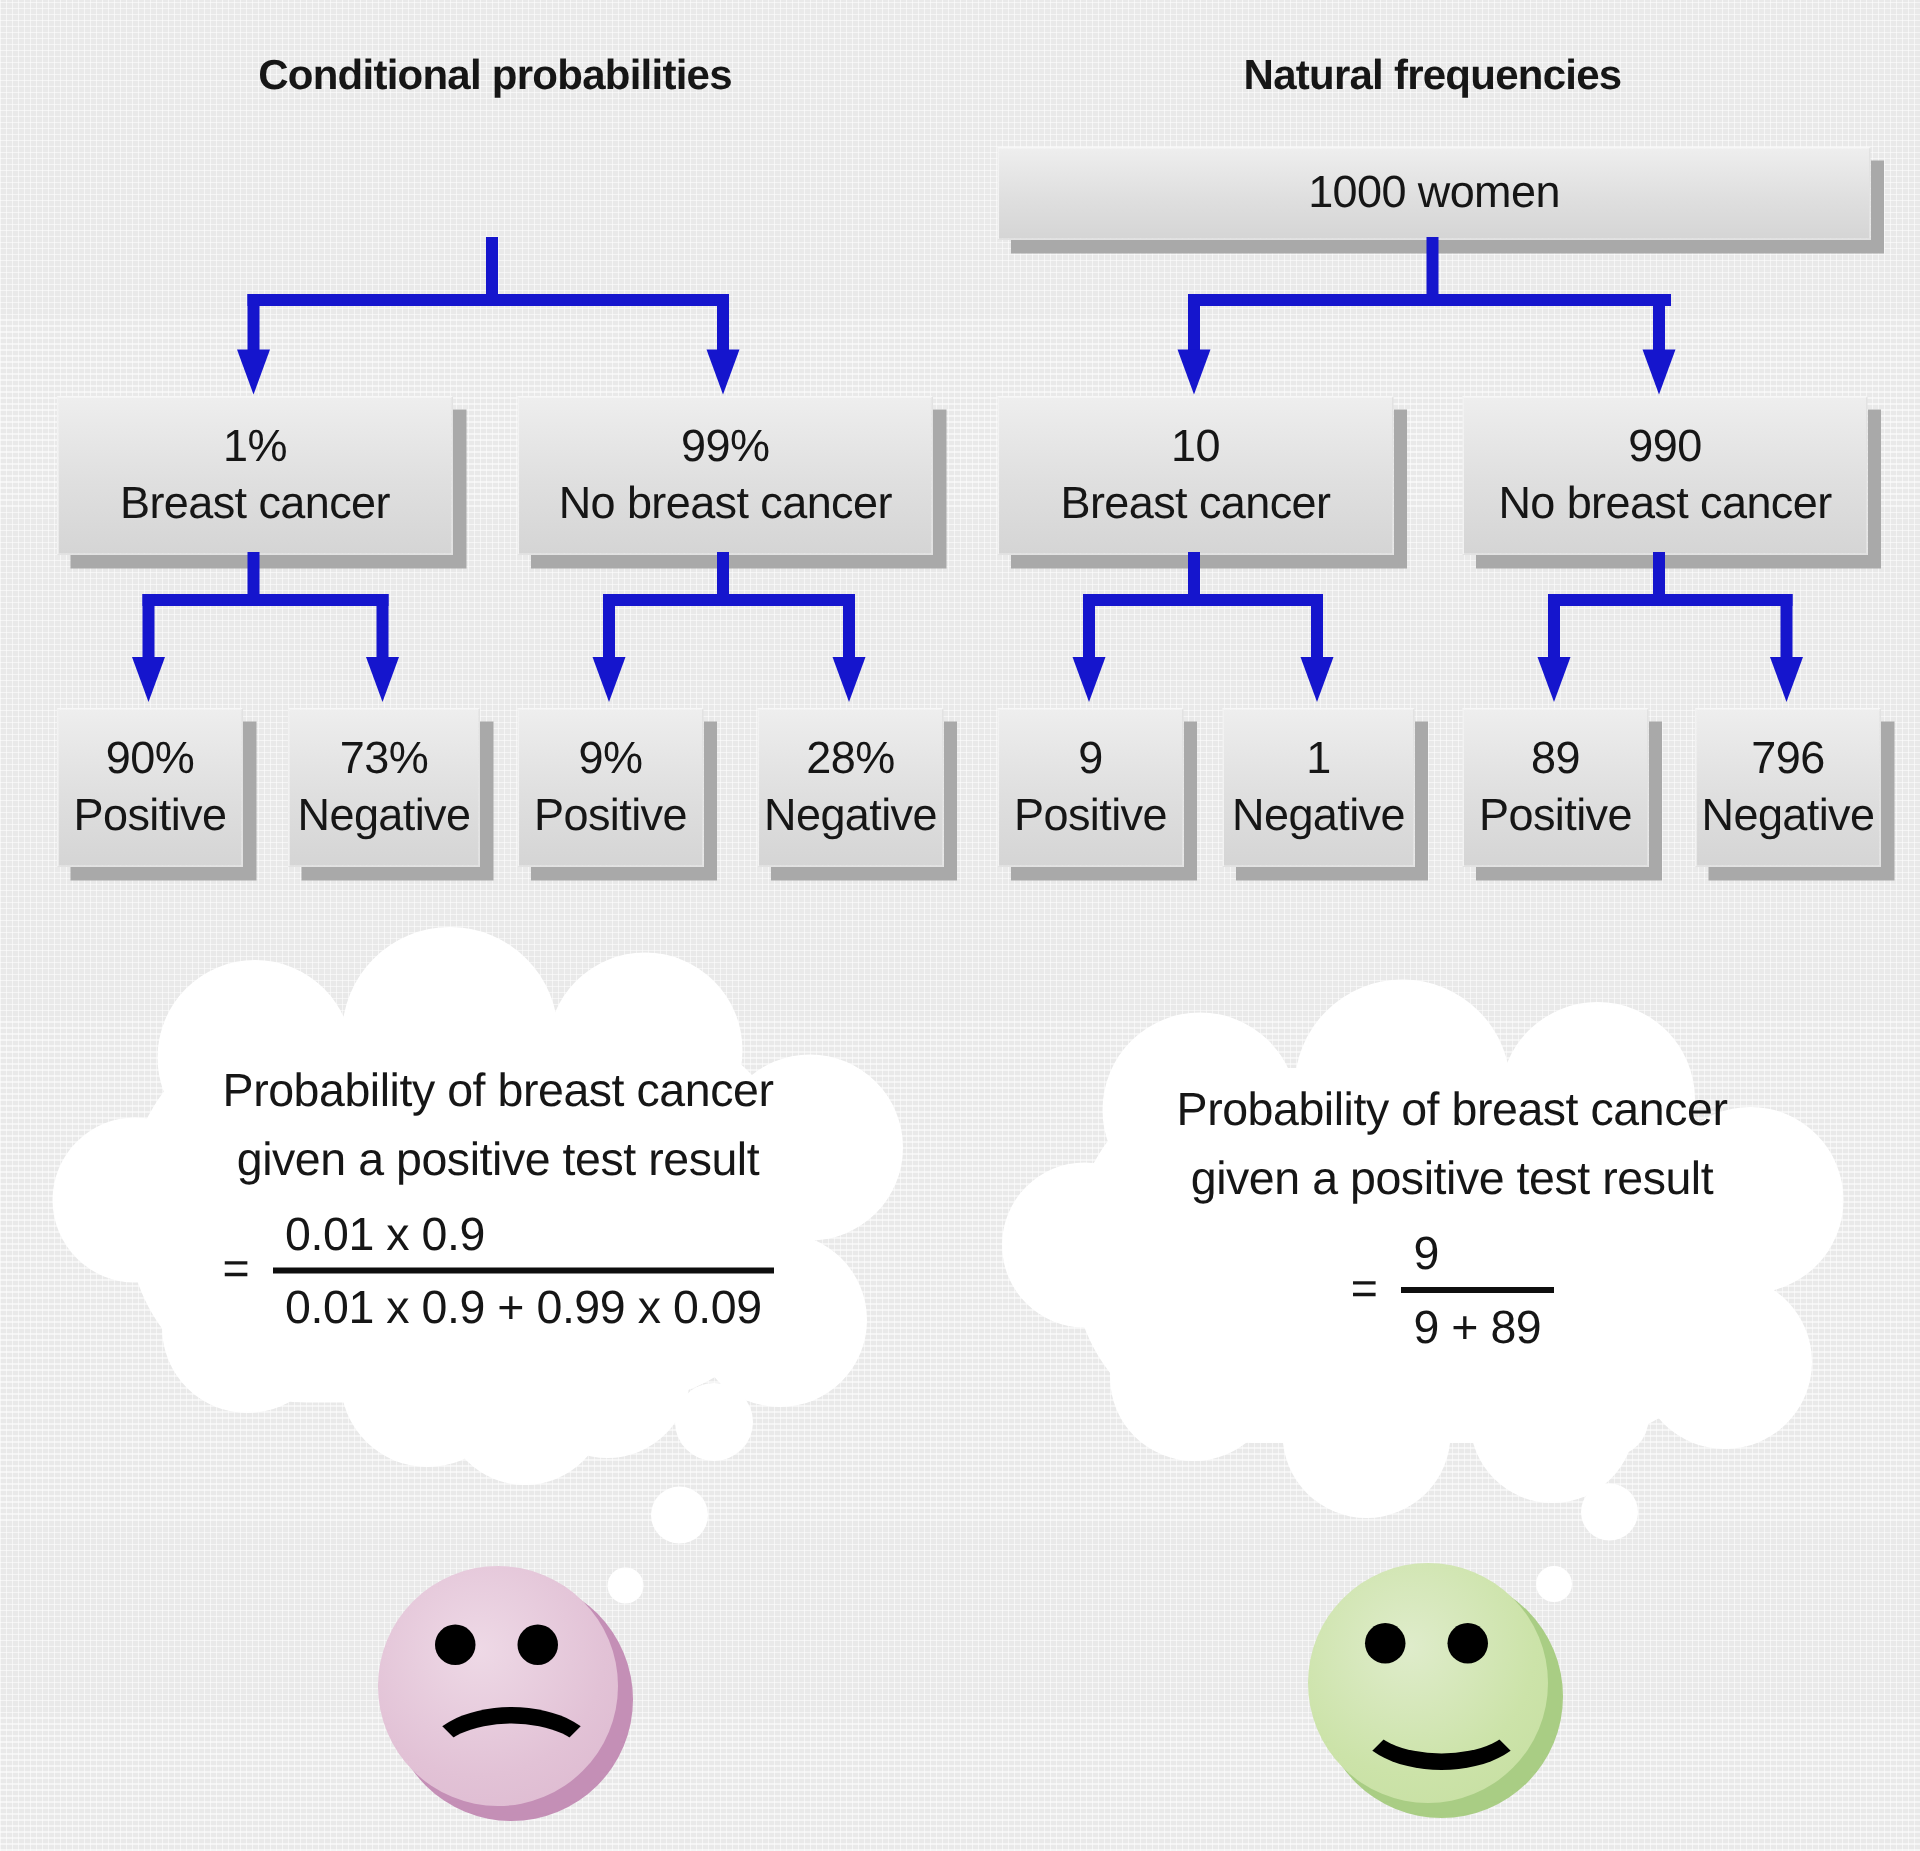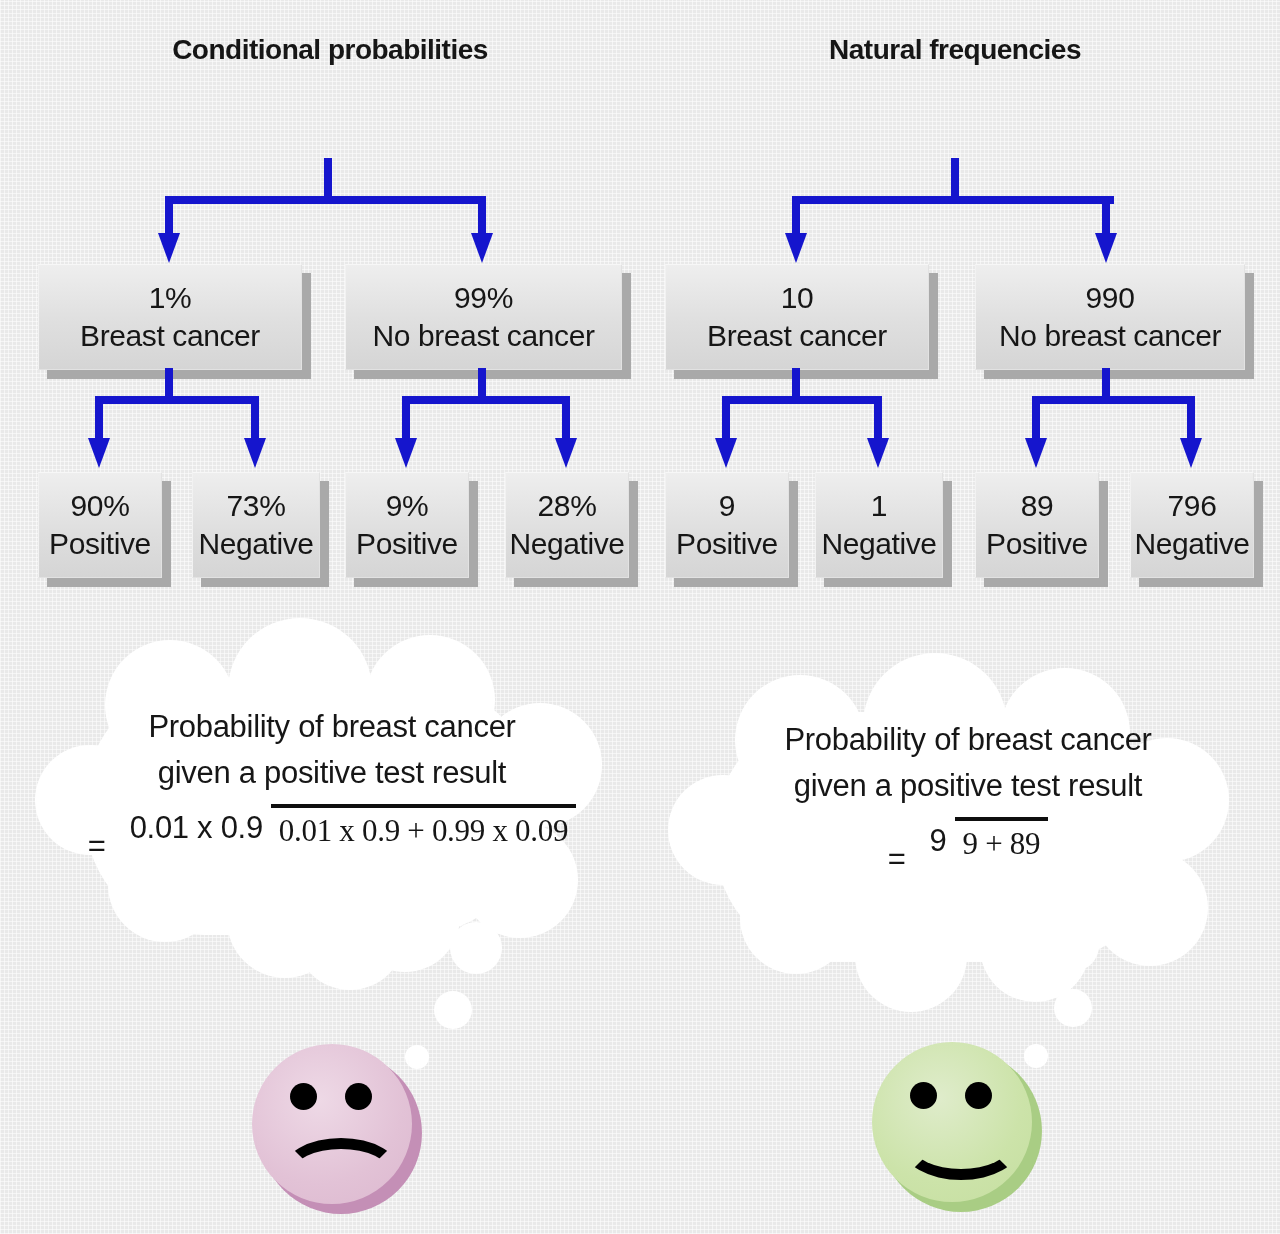--- a/index.html
+++ b/index.html
@@ -19,23 +19,23 @@
     box-shadow:9px 9px 0 0 #a9a9a9;
     border:1px solid #e2e2e2;border-top-color:#f7f7f7;border-left-color:#f2f2f2;
   }
   .seg{position:absolute;background:#1515cd;}
   .ah{position:absolute;width:0;height:0;border-left:11px solid transparent;border-right:11px solid transparent;border-top:30px solid #1515cd;}
   .puff{position:absolute;background:#ffffff;border-radius:50%;}
   .cloud-core{position:absolute;background:#ffffff;border-radius:120px;}
   .bubble-text{position:absolute;width:500px;text-align:center;font-size:31px;line-height:46px;letter-spacing:-0.3px;}
   .formula{display:flex;justify-content:center;align-items:flex-start;margin-top:8px;}
   .equals{margin-right:16px;line-height:40px;padding-top:22px;}
-  .fraction{display:inline-flex;flex-direction:row;align-items:flex-end;line-height:38px;}
+  .fraction{display:inline-flex;flex-direction:column;align-items:flex-start;line-height:38px;}
   .num{padding:0 8px 3px;}
-  .den{border-top:4px solid #0e0e0e;padding:4px 8px 0;font-family:Liberation Serif, serif;}
+  .den{border-top:4px solid #0e0e0e;padding:4px 8px 0;}
   .face-rim{position:absolute;width:162px;height:162px;border-radius:50%;}
   .face{position:absolute;width:160px;height:160px;border-radius:50%;}
   .rim-sad{background:#c48fb6;}
   .face-sad{background:radial-gradient(circle at 42% 35%, #eed9e6 0%, #e2c2d6 60%, #dcb8cf 100%);}
   .rim-happy{background:#a9cd84;}
   .face-happy{background:radial-gradient(circle at 42% 35%, #dfeccb 0%, #cce3a9 60%, #c5dea0 100%);}
   .eye{position:absolute;width:27px;height:27px;background:#000;border-radius:50%;}
   .mouth-sad{position:absolute;width:96px;height:46px;border:11px solid transparent;border-top:11px solid #000;border-radius:50%;}
   .mouth-smile{position:absolute;width:96px;height:46px;border:11px solid transparent;border-bottom:11px solid #000;border-radius:50%;}
 </style>
@@ -127,20 +127,23 @@
     <div class="face-rim rim-sad" style="left:260px;top:1052px;"></div>
     <div class="face face-sad" style="left:252px;top:1044px;">
       <div class="eye" style="left:38px;top:39px;"></div>
       <div class="eye" style="left:93px;top:39px;"></div>
       <div class="mouth-sad" style="left:30px;top:94px;"></div>
     </div>
   </div>
 
   <div class="title" style="left:715px;top:34px;width:480px;">Natural frequencies</div>
 
+  <div class="box" style="left:665px;top:98px;width:580px;height:60px;">
+    <span>1000 women</span>
+  </div>
 
   <div class="seg" style="left:951px;top:158px;width:8px;height:42px;"></div>
   <div class="seg" style="left:792px;top:196px;width:322px;height:8px;"></div>
   <div class="seg" style="left:792px;top:196px;width:8px;height:40px;"></div>
   <div class="seg" style="left:1102px;top:196px;width:8px;height:40px;"></div>
   <div class="ah" style="left:785px;top:233px;"></div>
   <div class="ah" style="left:1095px;top:233px;"></div>
 
   <div class="box" style="left:665px;top:264px;width:262px;height:104px;">
     <span>10</span>

